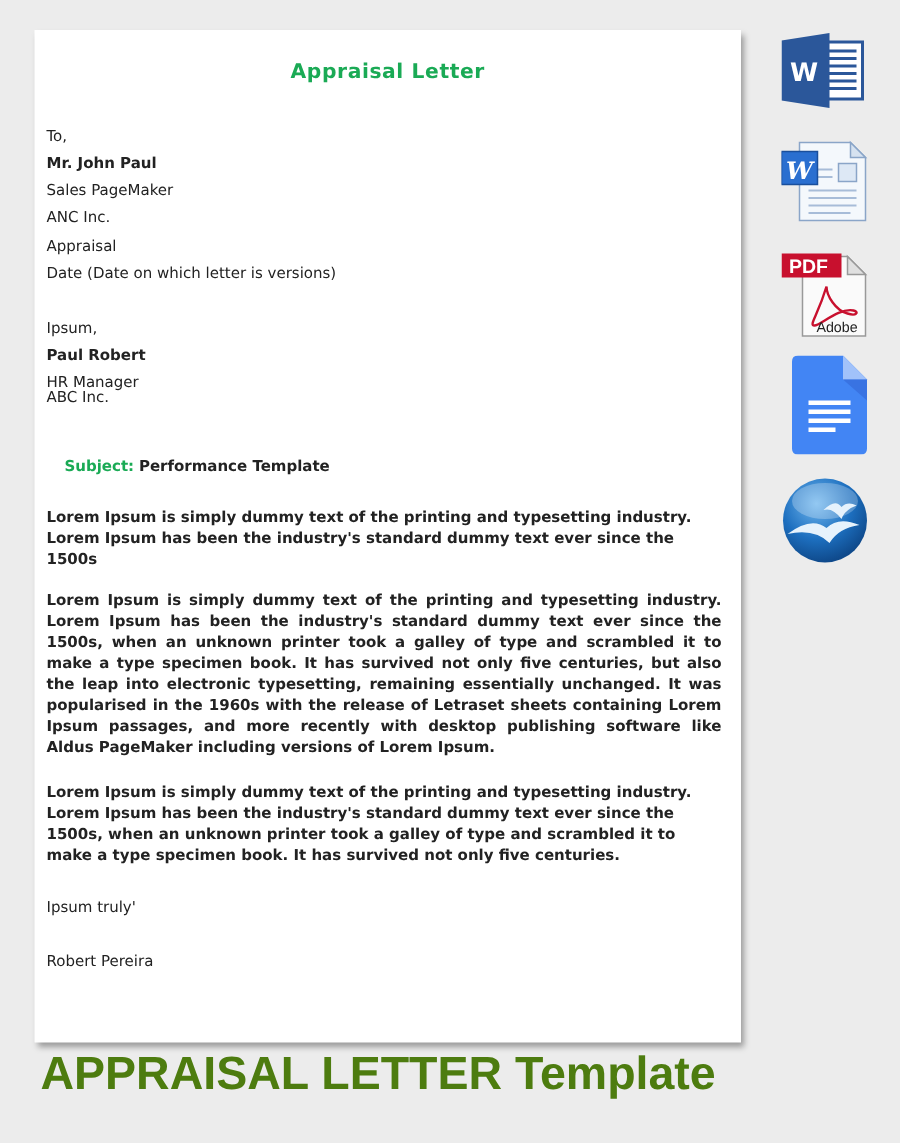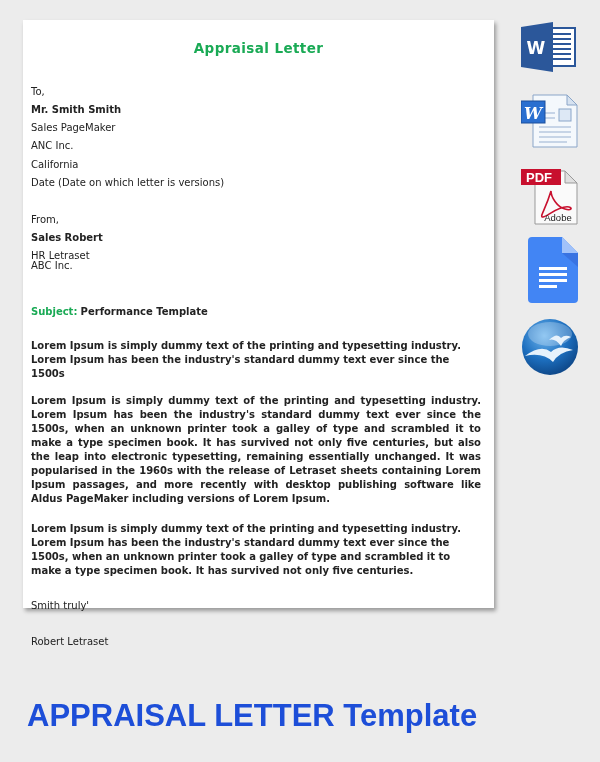--- a/index.html
+++ b/index.html
@@ -1,71 +1,71 @@
 <!DOCTYPE html>
 <html><head>
   <meta charset="utf-8">
   <style>
     html, body { margin: 0; padding: 0; }
     body {
       width: 600px; height: 762px; background: #ececec; position: relative; overflow: hidden;
       font-family: "DejaVu Sans", "Liberation Sans", sans-serif;
     }
     .page {
-      position: absolute; left: 23px; top: 20px; width: 471px; height: 588px;
+      position: absolute; left: 23px; top: 20px; width: 471px; height: 675px;
       background: #fff; box-shadow: 2px 3px 4px rgba(0,0,0,0.35);
     }
     .title {
       position: absolute; left: 0; right: 0; top: 20px; text-align: center;
       color: #1aaa55; font-weight: bold; font-size: 13.5px; letter-spacing: 0.4px;
     }
     .line {
       position: absolute; left: 8px; font-size: 10px; color: #222; white-space: nowrap;
     }
     .bold { font-weight: bold; color: #222; }
-    .green { color: #1aaa55; font-weight: bold; }
+    .green { color: #1aaa55; font-weight: bold; margin-left: 12px; }
     .para {
       position: absolute; left: 8px; width: 450px; font-size: 10px; color: #222;
       line-height: 14px; text-align: justify; font-weight: bold;
     }
     .footer-title {
       position: absolute; left: 27px; top: 698px; font-size: 31px; font-weight: bold;
-      color: #1d4ed8; font-family: "Liberation Sans", sans-serif; white-space: nowrap;
+      color: #4d7c0f; font-family: "Liberation Sans", sans-serif; white-space: nowrap;
     }
     .icon { position: absolute; }
   </style>
 </head>
 <body>
 
 <div class="page">
   <div class="title">Appraisal Letter</div>
 
   <div class="line" style="top:66px">To,</div>
-  <div class="line bold" style="top:84px">Mr. Smith Smith</div>
+  <div class="line bold" style="top:84px">Mr. John Paul</div>
   <div class="line" style="top:102px">Sales PageMaker</div>
   <div class="line" style="top:120px">ANC Inc.</div>
-  <div class="line" style="top:139px">California</div>
+  <div class="line" style="top:139px">Appraisal</div>
   <div class="line" style="top:157px">Date (Date on which letter is versions)</div>
 
-  <div class="line" style="top:194px">From,</div>
-  <div class="line bold" style="top:212px">Sales Robert</div>
-  <div class="line" style="top:230px">HR Letraset</div>
+  <div class="line" style="top:194px">Ipsum,</div>
+  <div class="line bold" style="top:212px">Paul Robert</div>
+  <div class="line" style="top:230px">HR Manager</div>
   <div class="line" style="top:240px">ABC Inc.</div>
 
   <div class="line" style="top:286px">
     <span class="green">Subject:</span>
     <span class="bold">Performance Template</span>
   </div>
 
   <div class="para" style="top:319px; text-align:left;">Lorem Ipsum is simply dummy text of the printing and typesetting industry. Lorem Ipsum has been the industry's standard dummy text ever since the 1500s</div>
   <div class="para" style="top:374px">Lorem Ipsum is simply dummy text of the printing and typesetting industry. Lorem Ipsum has been the industry's standard dummy text ever since the 1500s, when an unknown printer took a galley of type and scrambled it to make a type specimen book. It has survived not only five centuries, but also the leap into electronic typesetting, remaining essentially unchanged. It was popularised in the 1960s with the release of Letraset sheets containing Lorem Ipsum passages, and more recently with desktop publishing software like Aldus PageMaker including versions of Lorem Ipsum.</div>
   <div class="para" style="top:502px; text-align:left; width:440px;">Lorem Ipsum is simply dummy text of the printing and typesetting industry. Lorem Ipsum has been the industry's standard dummy text ever since the 1500s, when an unknown printer took a galley of type and scrambled it to make a type specimen book. It has survived not only five centuries.</div>
 
-  <div class="line" style="top:580px">Smith truly'</div>
-  <div class="line" style="top:616px">Robert Letraset</div>
+  <div class="line" style="top:580px">Ipsum truly'</div>
+  <div class="line" style="top:616px">Robert Pereira</div>
 </div>
 
 <div class="footer-title">APPRAISAL LETTER Template</div>
 
 <div class="icon" style="left:521px; top:22px;">
   <svg width="56" height="50" viewBox="0 0 56 50">
     <rect x="22" y="6" width="32" height="38" fill="#fff" stroke="#2b579a" stroke-width="2"></rect>
     <g stroke="#2b579a" stroke-width="2">
       <line x1="28" y1="12" x2="50" y2="12"></line>
         <line x1="28" y1="17" x2="50" y2="17"></line>

